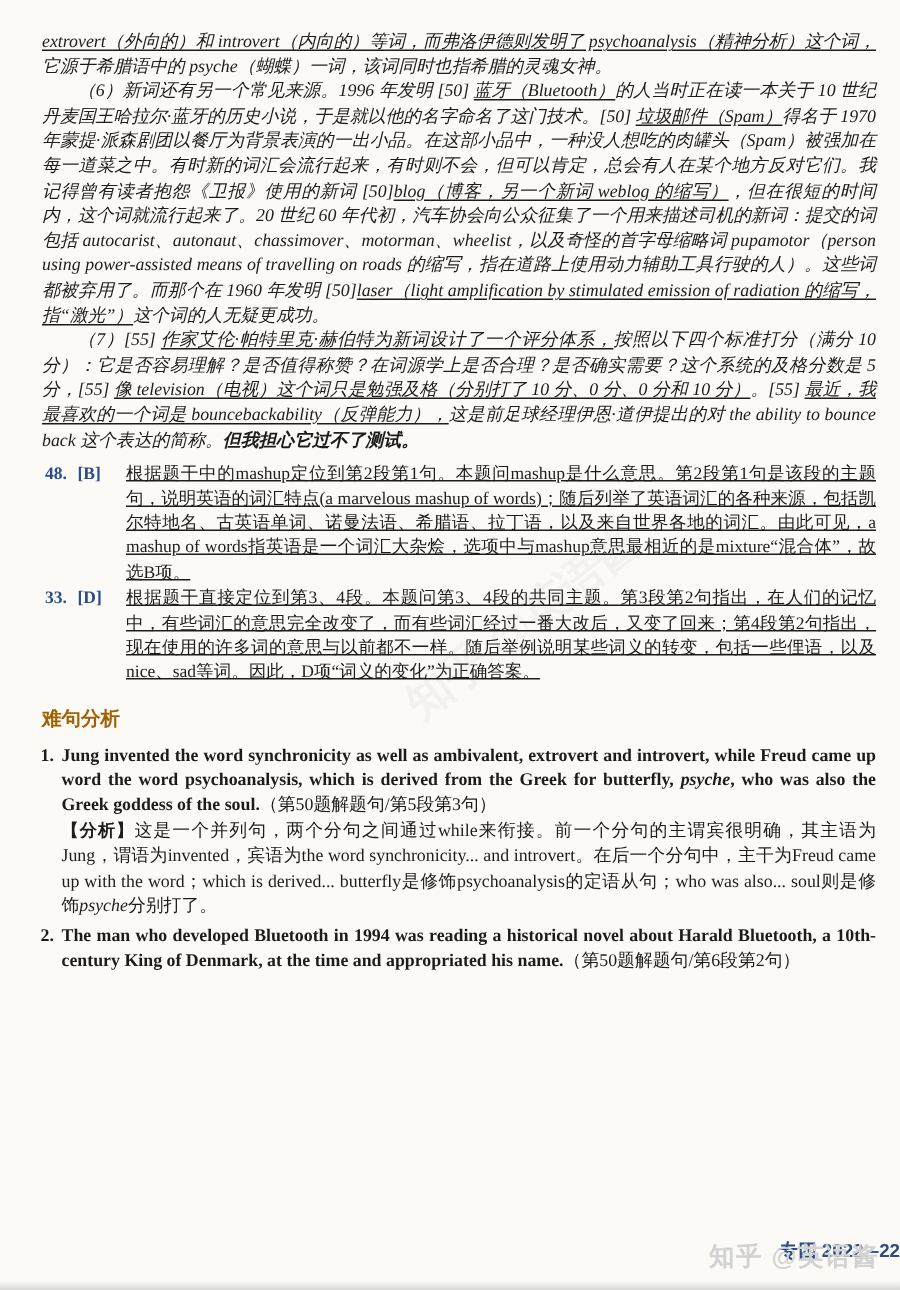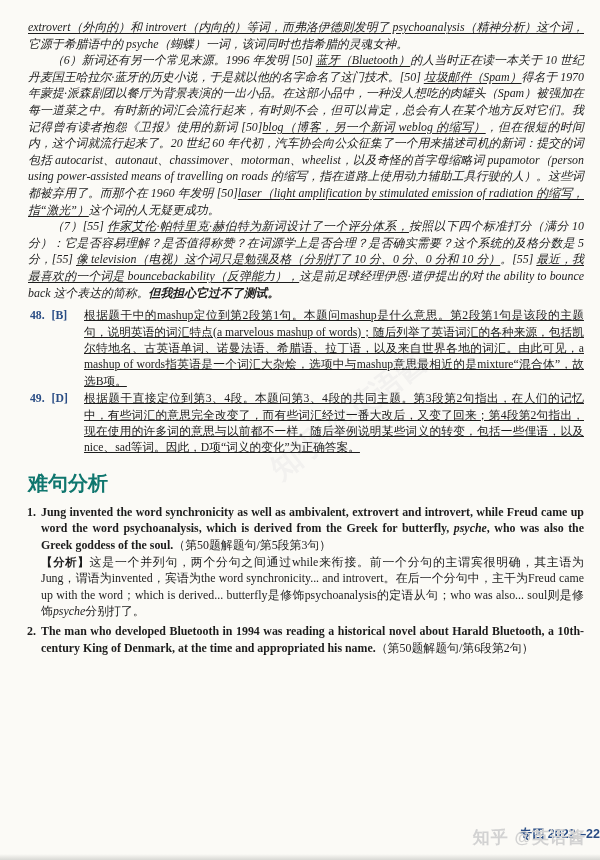--- a/index.html
+++ b/index.html
@@ -24,22 +24,22 @@
   .answers { margin-top:7px; font-size:11.7px; line-height:16.4px; }
   .q { position:relative; padding-left:56px; text-align:justify; margin-top:1px;text-decoration:underline; }
   .q-head { position:absolute; left:2px; top:0; white-space:nowrap; }
   .q-num, .q-ans { color:#2a4d85; font-weight:bold; }
   .q-ans { margin-left:7px; }
   .excl { margin:0; text-align:justify; }
   .lbl { font-family:"Liberation Sans","DejaVu Sans",sans-serif; font-weight:bold; font-size:11.4px; }
   
   .ds-heading {
     font-family:"Liberation Sans","DejaVu Sans",sans-serif;
-    font-weight:bold; color:#0f766e;
-    font-size:20px; margin:13px 0 7px 0;
+    font-weight:bold; color:#a16207;
+    font-size:13px; margin:13px 0 7px 0;
   }
   .ds-item { position:relative; padding-left:13px; font-size:11.9px; line-height:16.6px; text-align:justify; margin-bottom:3px; }
   .ds-num { position:absolute; left:-1px; top:0; font-weight:bold; }
   .ds-sentence { font-weight:bold; }
   .ds-sentence i { font-weight:bold; }
   .ds-cite { font-weight:normal; }
   .ds-analysis { text-align:justify; }
   
   .footer-label {
     position:absolute; left:0; right:0; bottom:17px;
@@ -78,21 +78,21 @@
   </section>
 
   <section class="answers">
 
     <div class="q">
       <span class="q-head"><span class="q-num">48.</span><span class="q-ans">[B]</span></span>
       <span>根据题干中的mashup定位到第2段第1句。本题问mashup是什么意思。第2段第1句是该段的主题句，说明英语的词汇特点(a marvelous mashup of words)；随后列举了英语词汇的各种来源，包括凯尔特地名、古英语单词、诺曼法语、希腊语、拉丁语，以及来自世界各地的词汇。由此可见，a mashup of words指英语是一个词汇大杂烩，选项中与mashup意思最相近的是mixture“混合体”，故选B项。</span>
     </div>
 
     <div class="q">
-      <span class="q-head"><span class="q-num">49.</span><span class="q-ans">[D]</span></span>
+      <span class="q-head"><span class="q-num">33.</span><span class="q-ans">[D]</span></span>
       <span>根据题干直接定位到第3、4段。本题问第3、4段的共同主题。第3段第2句指出，在人们的记忆中，有些词汇的意思完全改变了，而有些词汇经过一番大改后，又变了回来；第4段第2句指出，现在使用的许多词的意思与以前都不一样。随后举例说明某些词义的转变，包括一些俚语，以及nice、sad等词。因此，D项“词义的变化”为正确答案。</span>
     </div>
 
 
   </section>
 
   <section>
     <h2 class="ds-heading">难句分析</h2>
 
     <div class="ds-item">

